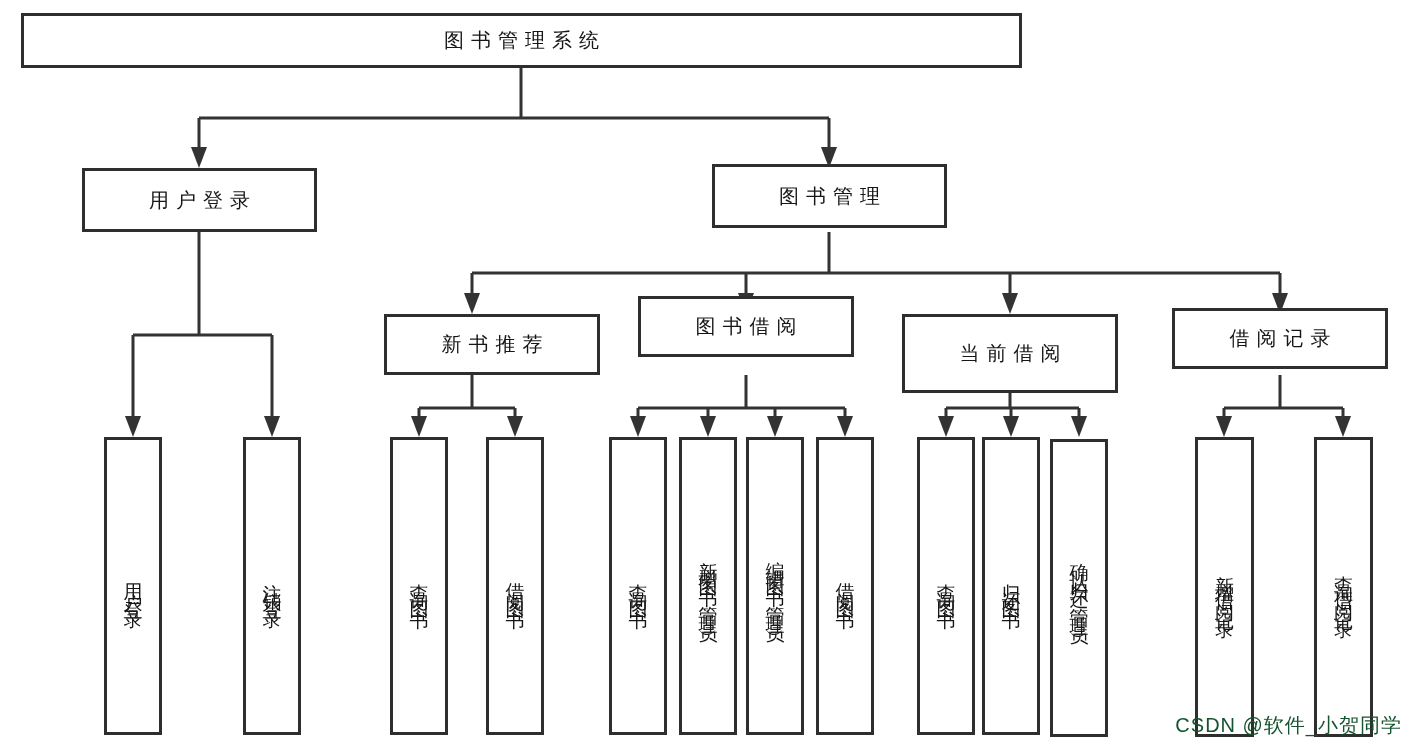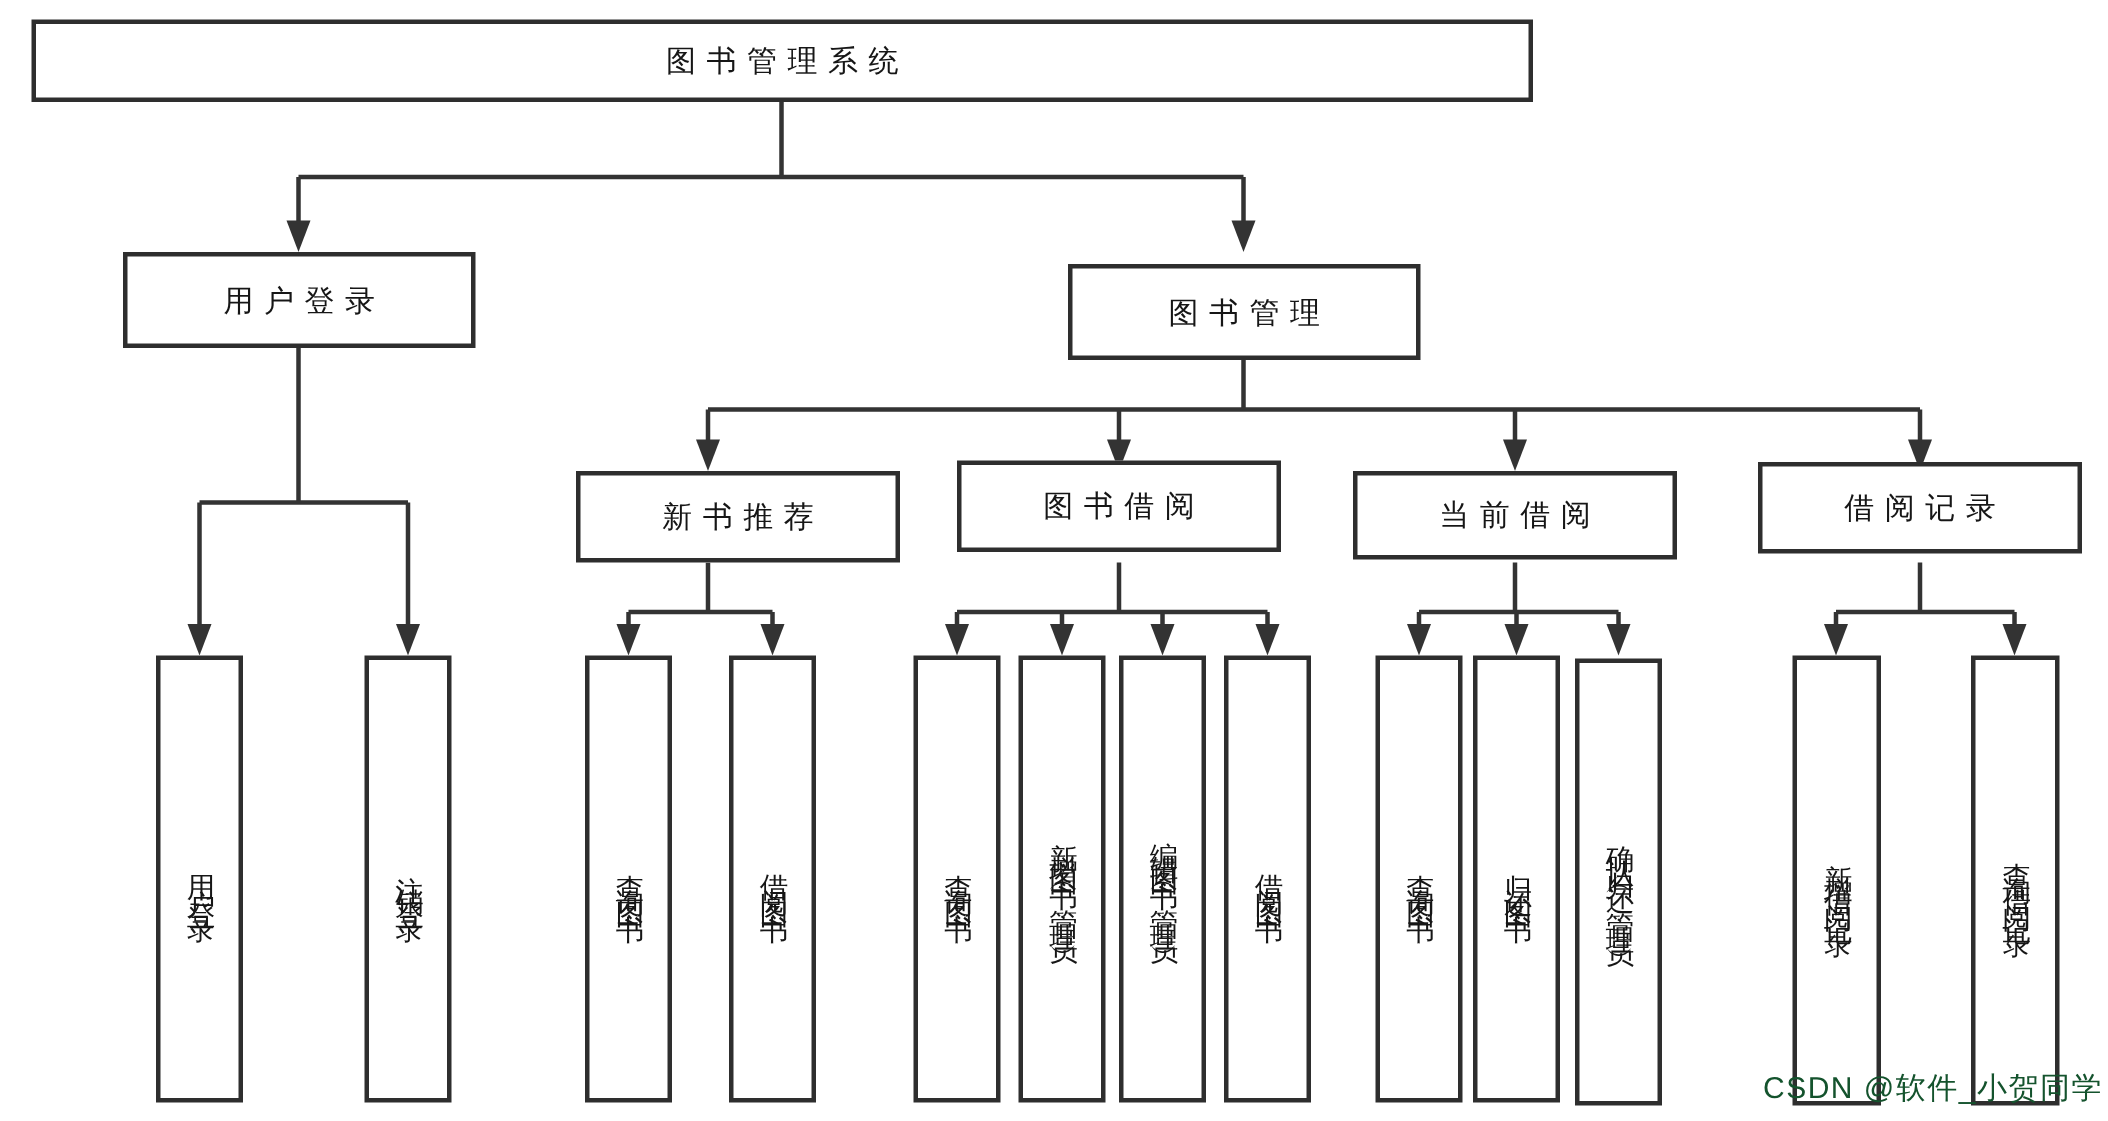--- a/index.html
+++ b/index.html
@@ -65,25 +65,25 @@
       <polygon points="1003,416 1019,416 1011,437"></polygon>
       <polygon points="1071,416 1087,416 1079,437"></polygon>
       <polygon points="1216,416 1232,416 1224,437"></polygon>
       <polygon points="1335,416 1351,416 1343,437"></polygon>
     </g>
   </svg>
 
   <div class="node h" style="left:21px;top:13px;width:1001px;height:55px;">图书管理系统</div>
 
   <div class="node h" style="left:82px;top:168px;width:235px;height:64px;">用户登录</div>
-  <div class="node h" style="left:712px;top:176px;width:235px;height:64px;">图书管理</div>
+  <div class="node h" style="left:712px;top:164px;width:235px;height:64px;">图书管理</div>
 
   <div class="node h" style="left:364px;top:314px;width:216px;height:61px;margin-left:20px;">新书推荐</div>
-  <div class="node h" style="left:638px;top:307px;width:216px;height:61px;">图书借阅</div>
-  <div class="node h" style="left:902px;top:314px;width:216px;height:59px;">当前借阅</div>
+  <div class="node h" style="left:638px;top:296px;width:216px;height:61px;">图书借阅</div>
+  <div class="node h" style="left:902px;top:314px;width:216px;height:79px;">当前借阅</div>
   <div class="node h" style="left:1172px;top:308px;width:216px;height:61px;">借阅记录</div>
 
   <div class="node v" style="left:104px;top:437px;width:58px;height:298px;">
       <span>用户登录</span>
     </div>
   <div class="node v" style="left:243px;top:437px;width:58px;height:298px;">
       <span>注销登录</span>
     </div>
 
   <div class="node v" style="left:390px;top:437px;width:58px;height:298px;">

